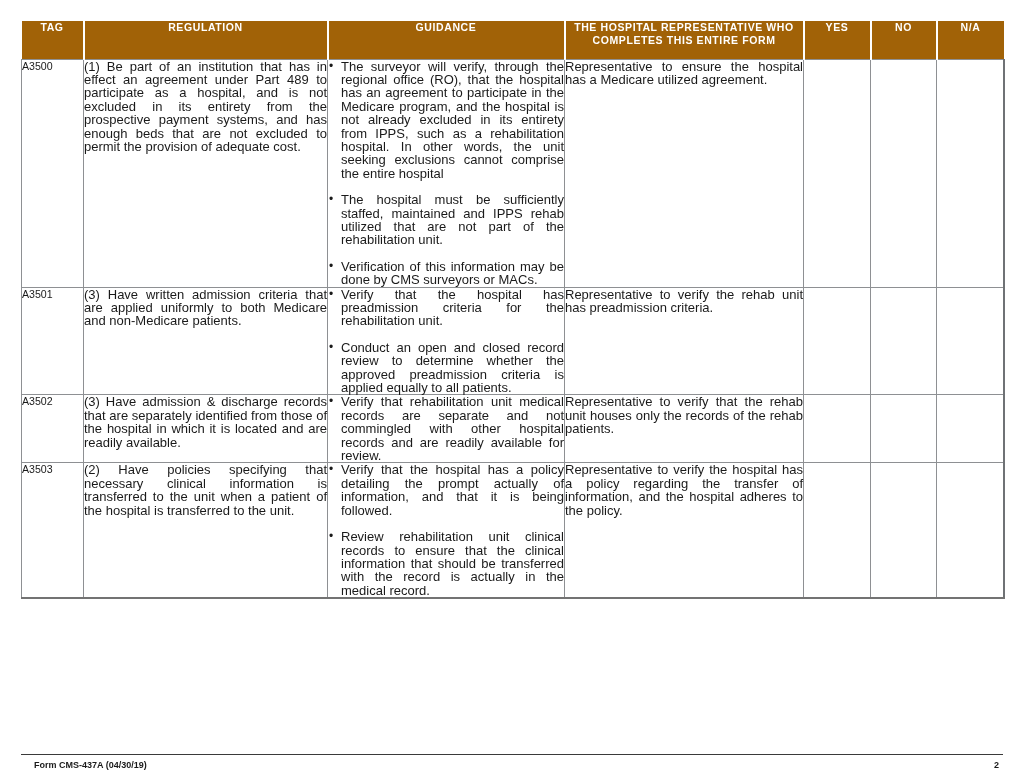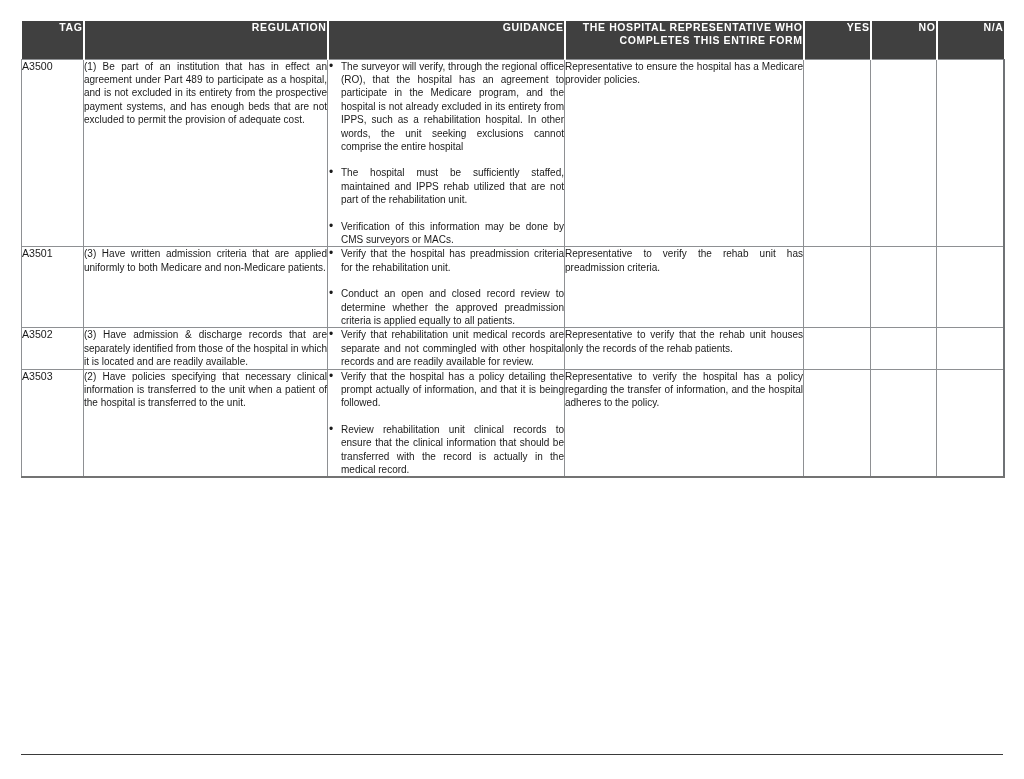--- a/index.html
+++ b/index.html
@@ -34,41 +34,41 @@
   }
 
   .survey-table th,
   .survey-table td {
     vertical-align: top;
     padding: 0;
     box-sizing: border-box;
   }
 
   thead th {
-    background: #404040;
+    background: #a16207;
     color: #ffffff;
     font-size: 10.5px;
     font-weight: bold;
     letter-spacing: 0.6px;
-    text-align: right;
+    text-align: center;
     vertical-align: middle;
     height: 38px;
     line-height: 12.5px;
     border-right: 2px solid #ffffff;
     padding: 2px 4px;
   }
   thead th.last-head {
     border-right: none;
   }
 
   tbody td {
     border: 1px solid #8e9093;
     border-top: none;
     border-left: none;
-    font-size: 10px;
+    font-size: 13px;
     line-height: 13.4px;
     padding: 8px 7px 8px 8px;
     color: #1a1a1a;
   }
   tbody tr td:first-child {
     border-left: 1px solid #8e9093;
   }
   tbody tr:first-child td {
     border-top: 1px solid #8e9093;
     margin-top: 39px;
@@ -190,21 +190,21 @@
           <p class="reg-text">(1) Be part of an institution that has in effect an agreement under Part 489 to participate as a hospital, and is not excluded in its entirety from the prospective payment systems, and has enough beds that are not excluded to permit the provision of adequate cost.</p>
         </td>
         <td>
           <ul class="guidance-list">
             <li>The surveyor will verify, through the regional office (RO), that the hospital has an agreement to participate in the Medicare program, and the hospital is not already excluded in its entirety from IPPS, such as a rehabilitation hospital. In other words, the unit seeking exclusions cannot comprise the entire hospital</li>
             <li>The hospital must be sufficiently staffed, maintained and IPPS rehab utilized that are not part of the rehabilitation unit.</li>
             <li>Verification of this information may be done by CMS surveyors or MACs.</li>
           </ul>
         </td>
         <td>
-          <p class="rep-text">Representative to ensure the hospital has a Medicare provider policies.</p>
+          <p class="rep-text">Representative to ensure the hospital has a Medicare utilized agreement.</p>
         </td>
         <td class="blank-cell"></td>
         <td class="blank-cell"></td>
         <td class="blank-cell col-na"></td>
       </tr>
 
       <tr>
         <td class="cell-tag">A3501</td>
         <td>
           <p class="reg-text">(3) Have written admission criteria that are applied uniformly to both Medicare and non-Medicare patients.</p>
@@ -258,14 +258,18 @@
         <td class="blank-cell"></td>
         <td class="blank-cell"></td>
         <td class="blank-cell col-na"></td>
       </tr>
 
     </tbody>
   </table>
 
   <div class="footer-rule"></div>
 
+  <div class="footer">
+    <span class="footer-left">Form CMS-437A (04/30/19)</span>
+    <span class="footer-right">2</span>
+  </div>
 
 </div>
 
 </body></html>

